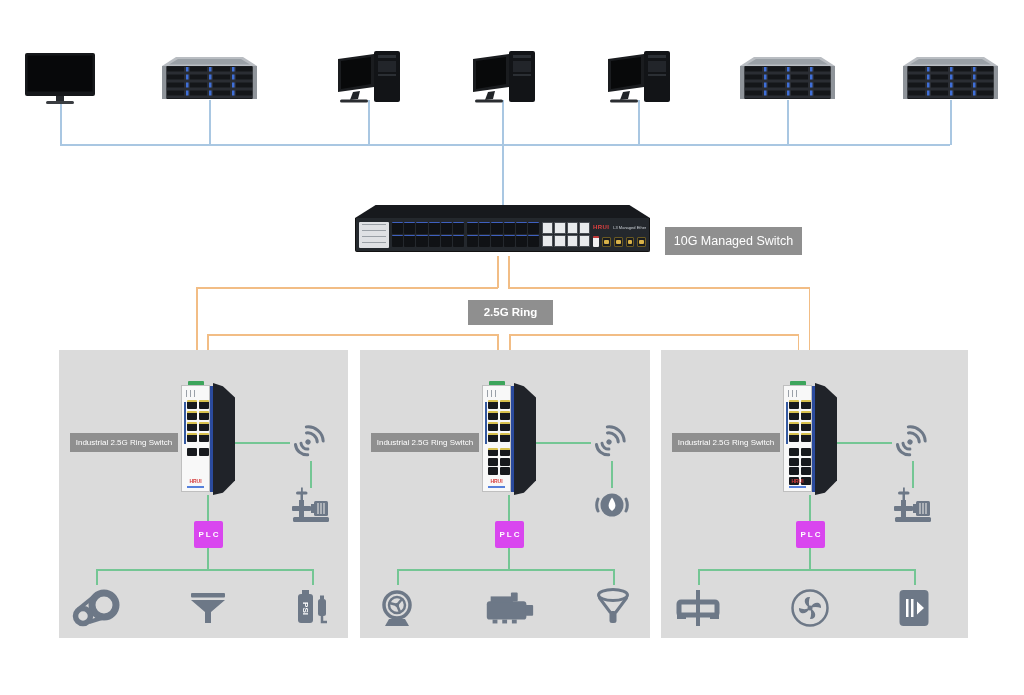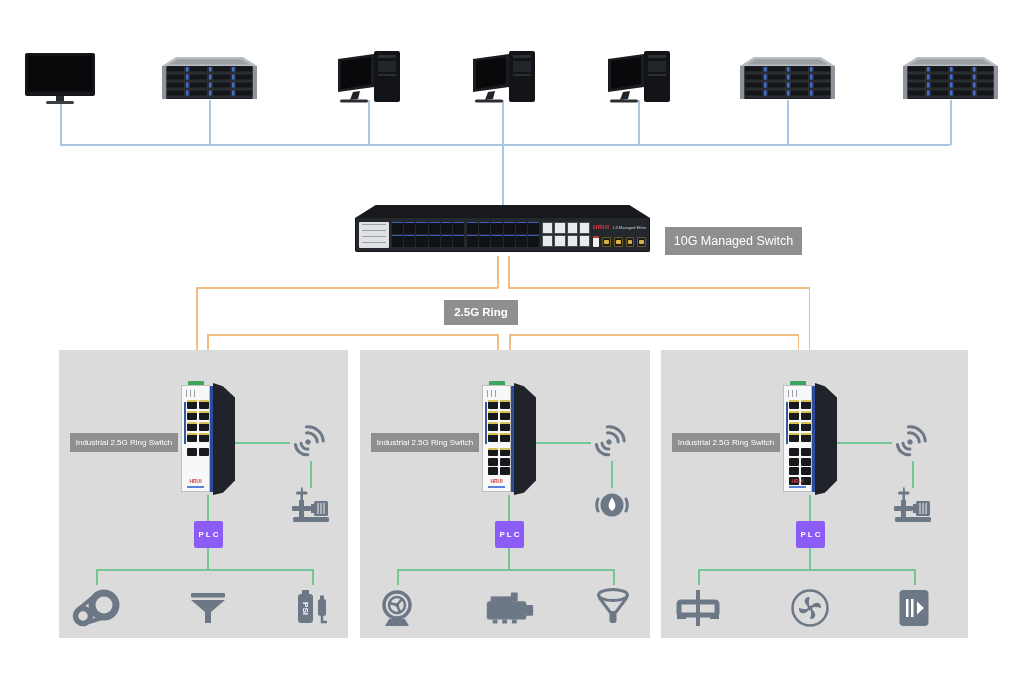--- a/index.html
+++ b/index.html
@@ -32,21 +32,21 @@
   .cs-model{color:#cdd2d8;font-size:4px;white-space:nowrap;overflow:hidden;}
   .cs-portrow{display:flex;align-items:flex-end;gap:3px;height:14px;}
   .cs-console{width:8px;height:9px;background:#f0f0f0;border-top:2px solid #c23a3a;border-radius:1px;}
   .cs-gold{width:11px;height:10px;background:#1a1c1f;border:1px solid #6b5a22;box-sizing:border-box;
            border-radius:1px;position:relative;}
   .cs-gold:after{content:"";position:absolute;left:1px;right:1px;top:2px;height:4px;background:#d8b24a;border-radius:1px;}
   
   .panel{position:absolute;top:350px;height:288px;background:#dbdbdb;z-index:2;}
   .panel .ln{z-index:2;}
   .isw-label{left:11px;top:83px;width:108px;height:19px;line-height:19px;font-size:8px;z-index:4;}
-  .plc{position:absolute;left:135px;top:171px;width:29px;height:27px;background:#8b5cf6;border-radius:2px;
+  .plc{position:absolute;left:135px;top:171px;width:29px;height:27px;background:#d946ef;border-radius:2px;
        color:#fff;font-size:8px;font-weight:bold;letter-spacing:2px;text-indent:2px;
        display:flex;align-items:center;justify-content:center;z-index:4;}
   .wifi{position:absolute;left:231px;top:74px;width:36px;height:36px;z-index:3;line-height:0;}
   .md{position:absolute;left:228px;top:136px;width:48px;height:38px;display:flex;align-items:center;
       justify-content:center;z-index:3;line-height:0;}
   .fd{position:absolute;top:234px;width:56px;height:48px;display:flex;align-items:center;
       justify-content:center;z-index:3;line-height:0;}
   .fd1{left:9px;} .fd2{left:121px;} .fd3{left:225px;}
   
   .isw{position:absolute;left:122px;top:33px;width:54px;height:112px;z-index:3;}
@@ -255,21 +255,21 @@
   <div class="ln ln-o" style="left:508px;top:287px;width:302px;height:1.5px;"></div>
   <div class="ln ln-o" style="left:196px;top:287px;width:1.5px;height:97px;"></div>
   <div class="ln ln-o" style="left:808.5px;top:287px;width:1.5px;height:94px;"></div>
   <div class="ln ln-o" style="left:207px;top:334px;width:291px;height:1.5px;"></div>
   <div class="ln ln-o" style="left:509px;top:334px;width:290px;height:1.5px;"></div>
   <div class="ln ln-o" style="left:207px;top:334px;width:1.5px;height:50px;"></div>
   <div class="ln ln-o" style="left:497px;top:334px;width:1.5px;height:46px;"></div>
   <div class="ln ln-o" style="left:509px;top:334px;width:1.5px;height:46px;"></div>
   <div class="ln ln-o" style="left:797.5px;top:334px;width:1.5px;height:47px;"></div>
 
-  <div class="glabel" style="left:444px;top:300px;width:74px;height:25px;line-height:25px;font-size:11.5px;font-weight:600;">2.5G Ring</div>
+  <div class="glabel" style="left:468px;top:300px;width:85px;height:25px;line-height:25px;font-size:11.5px;font-weight:600;">2.5G Ring</div>
 
   <div class="panel" style="left:59px;width:289px;">
     <div class="ln ln-g" style="left:176px;top:92px;width:55px;height:2px;"></div>
     <div class="ln ln-g" style="left:251px;top:111px;width:2px;height:27px;"></div>
     <div class="ln ln-g" style="left:148px;top:145px;width:2px;height:26px;"></div>
     <div class="ln ln-g" style="left:148px;top:198px;width:2px;height:22px;"></div>
     <div class="ln ln-g" style="left:37px;top:219px;width:217px;height:2px;"></div>
     <div class="ln ln-g" style="left:37px;top:219px;width:2px;height:16px;"></div>
     <div class="ln ln-g" style="left:253px;top:219px;width:2px;height:16px;"></div>
 

